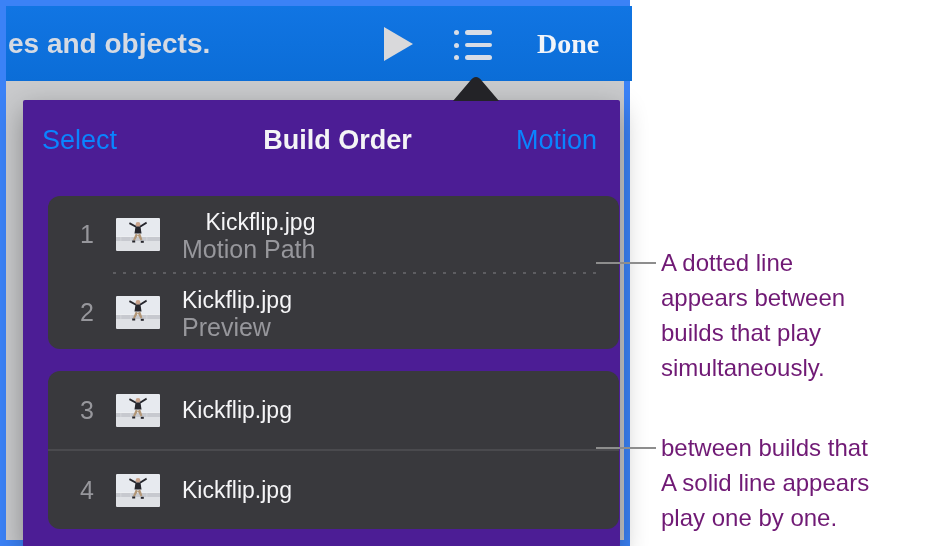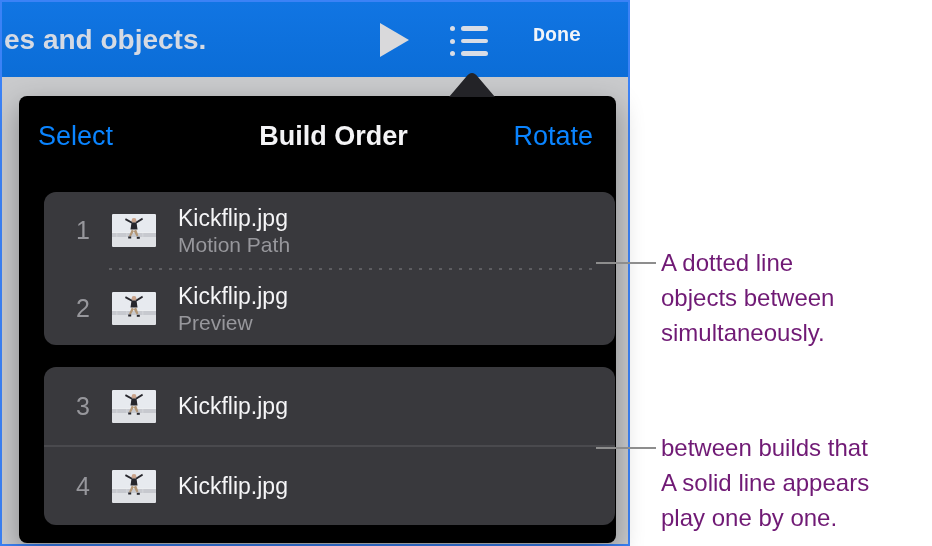--- a/index.html
+++ b/index.html
@@ -2,42 +2,42 @@
 <html><head>
 <meta charset="utf-8">
 <style>
   * { margin:0; padding:0; box-sizing:border-box; }
   html,body { width:932px; height:546px; background:#ffffff; overflow:hidden;
               font-family:"Liberation Sans","DejaVu Sans",sans-serif; }
   .stage { position:relative; width:932px; height:546px; }
 
   
   .shot { position:absolute; left:0; top:0; width:630px; height:546px;
-          background:#c9cacc; border:2px solid #3b82f6; }
+          background:#c9cacc; border:6px solid #3b82f6; }
 
   .toolbar { position:absolute; left:0; top:0; width:626px; height:75px;
              background:linear-gradient(180deg,#1175e3 0%,#0b6dd7 100%); }
   .toolbar-text { position:absolute; left:2px; top:22px; font-size:28px; font-weight:600;
                   color:#d5dae3; white-space:nowrap; }
   .play-btn { position:absolute; left:378px; top:21px; width:0; height:0;
               border-left:29px solid #d9d9db; border-top:17px solid transparent;
               border-bottom:17px solid transparent; }
   .build-order-btn { position:absolute; left:448px; top:24px; width:40px; height:30px;
                      display:flex; flex-direction:column; justify-content:space-between; }
   .bo-row { display:flex; align-items:center; gap:6px; height:5px; }
   .bo-dot { width:5px; height:5px; border-radius:50%; background:#d8dde6; }
   .bo-bar { width:27px; height:4.5px; border-radius:2.5px; background:#d8dde6; }
-  .done-btn { position:absolute; left:531px; top:22px; font-size:20px; font-weight:600;
+  .done-btn { position:absolute; left:531px; top:22px; font-size:28px; font-weight:600;
               color:#f1f4f9; background:none; border:none; cursor:pointer;
-              font-family:Liberation Mono, monospace; }
+              font-family:Liberation Serif, serif; }
 
   
   .caret { position:absolute; left:447px; top:69px; z-index:3; }
   .popover { position:absolute; left:17px; top:94px; width:597px; height:447px;
-             background:#000000; border-radius:8px; z-index:2;
+             background:#4c1d95; border-radius:2px; z-index:2;
              box-shadow:0 10px 28px rgba(0,0,0,.33); }
   .pop-header { position:relative; height:80px; }
   .select-btn, .preview-btn { position:absolute; top:25px; font-size:27px; color:#0a84ff;
               background:none; border:none; cursor:pointer; font-family:inherit; }
   .select-btn { left:19px; }
   .preview-btn { right:23px; }
   .pop-title { position:absolute; left:0; right:0; top:25px; text-align:center;
                font-size:27px; font-weight:600; color:#f4f4f6;padding-left:32px; }
 
   .card { position:absolute; left:25px; width:571px; background:#39393d;
@@ -46,22 +46,22 @@
   .card-2 { top:271px; height:158px; }
   .build-row { display:flex; align-items:center; height:76px; cursor:pointer; }
   .card-2 .build-row { height:78px; }
   .sep-dotted { height:2px; margin:0 20px 0 65px;
                 background:repeating-linear-gradient(90deg,#5d5d61 0 3px,transparent 3px 10px); }
   .sep-solid { height:2px; background:#4a4a4e; }
   .build-num { width:46px; text-align:right; font-size:25px; color:#97979c; flex:none; }
   .thumb { width:44px; height:33px; margin-left:22px; flex:none; border-radius:2px;
            overflow:hidden; background:#eef0f2; }
   .build-text { margin-left:22px; }
-  .build-title { font-size:23px; color:#f5f5f7; line-height:27px; }
-  .build-effect { font-size:21px; color:#97979c; line-height:22px; margin-top:2px; }
+  .build-title { font-size:23px; color:#f5f5f7; line-height:27px;text-align:right; }
+  .build-effect { font-size:25px; color:#97979c; line-height:22px; margin-top:2px; }
 
   
   .callout-line { position:absolute; height:2px; background:#8d8d8d; z-index:5; }
   .line-1 { left:596px; top:262px; width:60px; }
   .line-2 { left:596px; top:447px; width:60px; }
   .callout { position:absolute; left:661px; font-size:24px; line-height:35px;
              color:#701a75; white-space:nowrap; }
   .callout-1 { top:245px; }
   .callout-2 { top:430px; }
 </style>
@@ -94,21 +94,21 @@
 
     <svg class="caret" width="46" height="26" viewBox="0 0 46 26">
       <path d="M0 26 L17 6 Q23 -2 29 6 L46 26 Z" fill="#232327"></path>
     </svg>
 
     <div class="popover">
 
       <div class="pop-header">
         <button class="select-btn">Select</button>
         <div class="pop-title">Build Order</div>
-        <button class="preview-btn">Rotate</button>
+        <button class="preview-btn">Motion</button>
       </div>
 
       <div class="card card-1">
         <div class="build-row">
           <div class="build-num">1</div>
           <div class="thumb">
             <svg width="44" height="33" viewBox="0 0 44 33">
               <rect width="44" height="33" fill="#eceef1"></rect>
               <rect y="0" width="44" height="18" fill="#e7eaef"></rect>
               <rect y="19" width="44" height="4" fill="#c7c9cf"></rect>
@@ -215,21 +215,22 @@
       </div>
 
     </div>
   </div>
 
   <div class="callout-line line-1"></div>
   <div class="callout-line line-2"></div>
 
   <div class="callout callout-1">
     <div>A dotted line</div>
-    <div>objects between</div>
+    <div>appears between</div>
+    <div>builds that play</div>
     <div>simultaneously.</div>
   </div>
 
   <div class="callout callout-2">
     <div>between builds that</div>
     <div>A solid line appears</div>
     <div>play one by one.</div>
   </div>
 
 </div>

